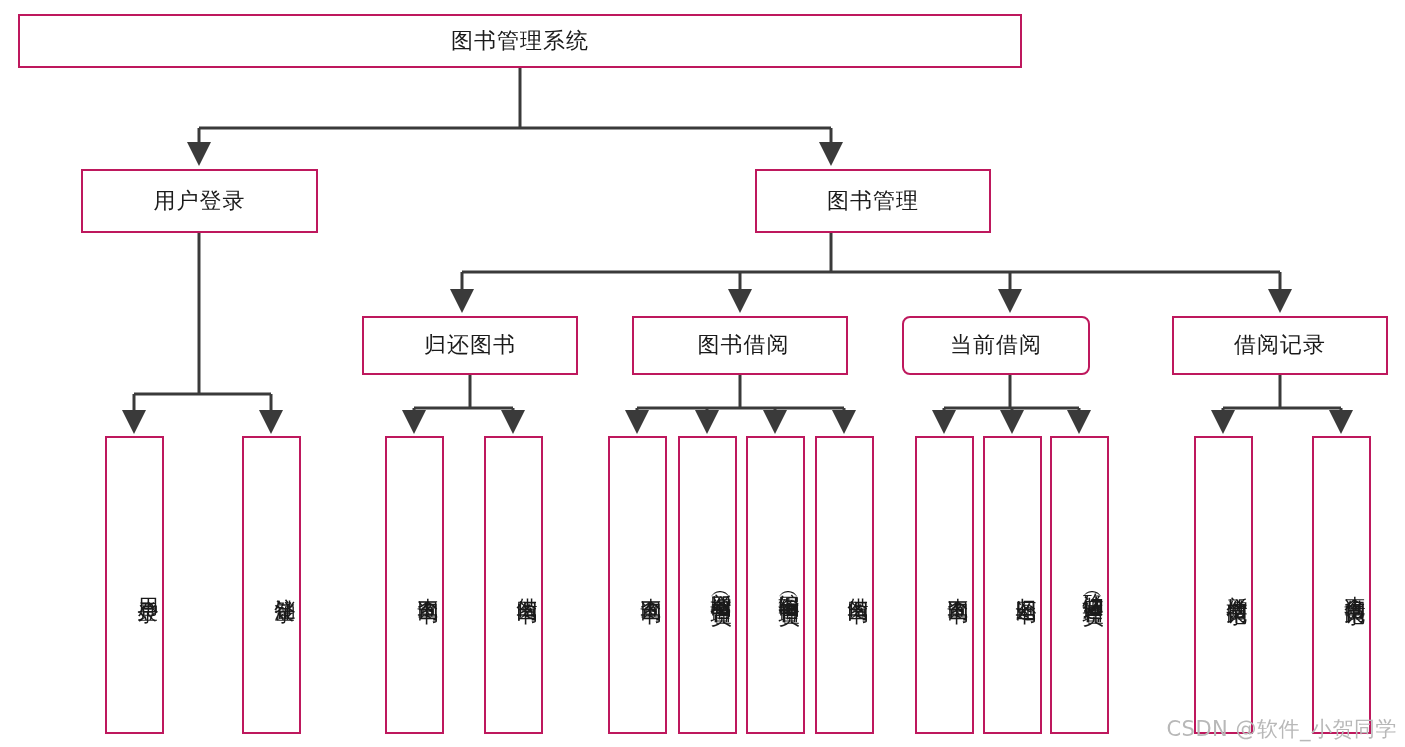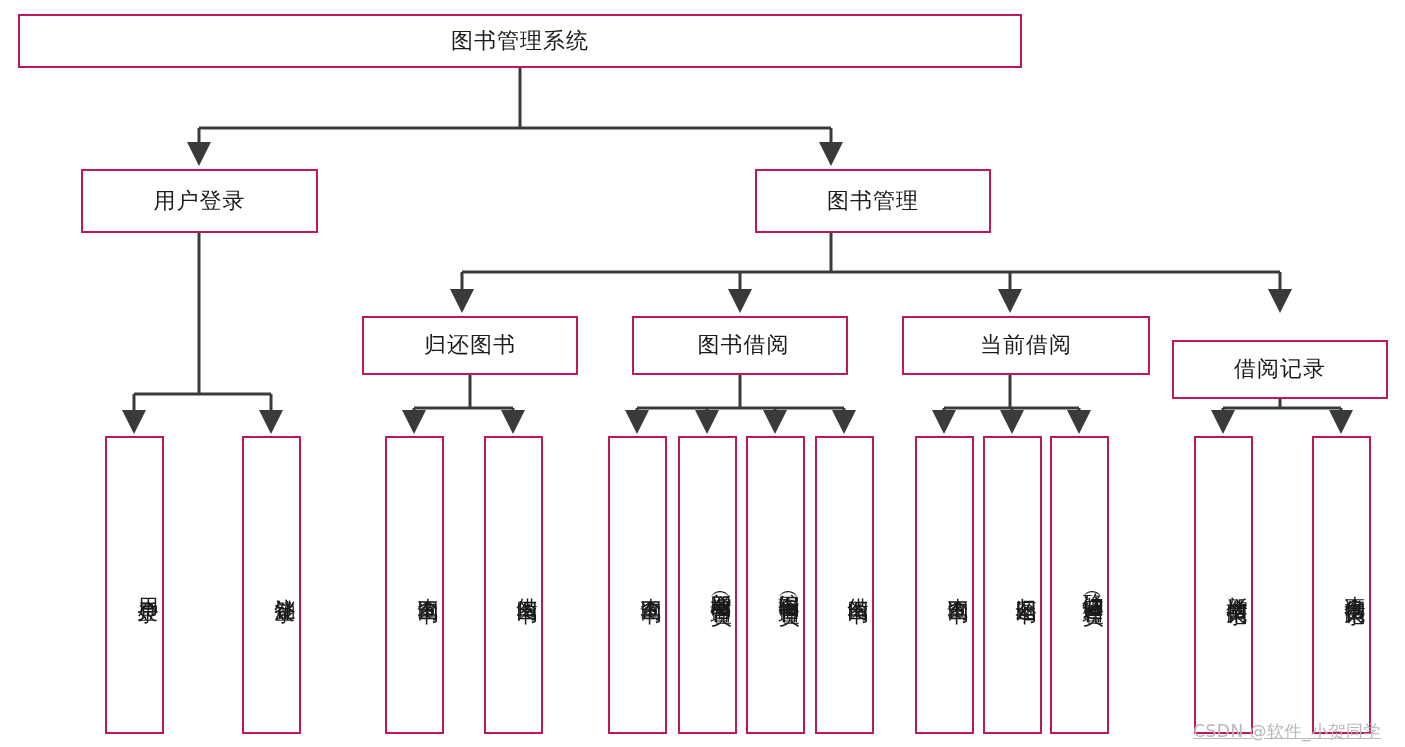--- a/index.html
+++ b/index.html
@@ -49,28 +49,27 @@
     align-items: flex-start;
     justify-content: center;
   }
   .node.vert .label {
     writing-mode: vertical-rl;
     text-orientation: upright;
     white-space: nowrap;
   }
   #watermark {
     position: absolute;
-    right: 24px;
+    right: 8px;
     bottom: 4px;
-    font-size: 17px;
+    font-size: 21px;
     color: #b8b8b8;
     letter-spacing: 0.5px;
     white-space: nowrap;
     pointer-events: none;
-    text-decoration: underline;
   }
 </style>
 </head>
 <body>
 
 <div id="canvas">
 
   <svg id="edges" viewBox="0 0 1405 747" xmlns="http://www.w3.org/2000/svg">
     <defs>
       <marker id="arrow" viewBox="0 0 12 12" refX="10" refY="6" markerWidth="8" markerHeight="8" orient="auto-start-reverse">
@@ -130,24 +129,24 @@
       </div>
       <div class="node horiz" style="left: 711px; top: 169px; width: 236px; height: 64px; margin-left: 44px;">
         <span class="label">图书管理</span>
       </div>
       <div class="node horiz" style="left: 362px; top: 316px; width: 216px; height: 59px;">
         <span class="label">归还图书</span>
       </div>
       <div class="node horiz" style="left: 632px; top: 316px; width: 216px; height: 59px; padding-left: 7px;">
         <span class="label">图书借阅</span>
       </div>
-      <div class="node horiz" style="left: 902px; top: 316px; width: 248px; height: 59px;">
+      <div class="node horiz" style="left: 902px; top: 316px; width: 188px; height: 59px; border-radius: 8px;">
         <span class="label">当前借阅</span>
       </div>
-      <div class="node horiz" style="left: 1172px; top: 316px; width: 216px; height: 59px; margin-top: 24px;">
+      <div class="node horiz" style="left: 1172px; top: 316px; width: 216px; height: 59px;">
         <span class="label">借阅记录</span>
       </div>
       <div class="node vert" style="left: 105px; top: 436px; width: 59px; height: 298px;">
         <span class="label">用户登录</span>
       </div>
       <div class="node vert" style="left: 242px; top: 436px; width: 59px; height: 298px;">
         <span class="label">注销登录</span>
       </div>
       <div class="node vert" style="left: 385px; top: 436px; width: 59px; height: 298px;">
         <span class="label">查询图书</span>

